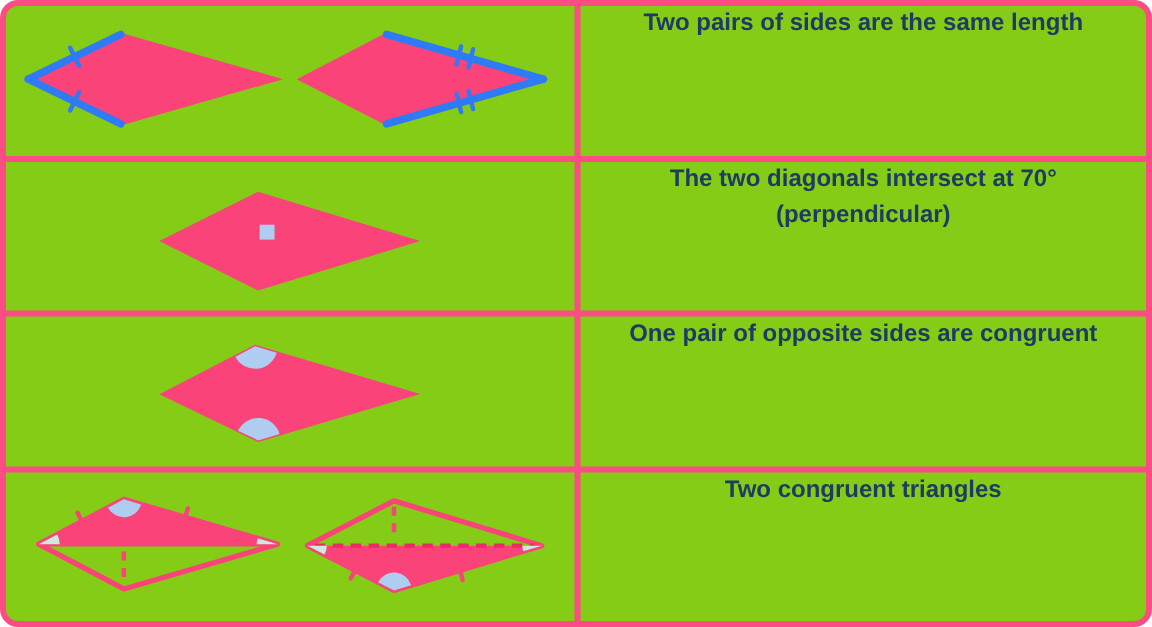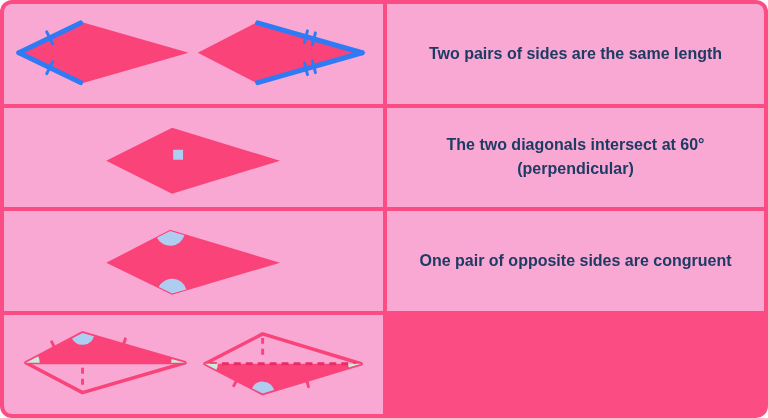--- a/index.html
+++ b/index.html
@@ -3,21 +3,21 @@
 <meta charset="utf-8">
 <style>
   html,body{margin:0;padding:0;background:#ffffff;}
   body{width:768px;height:418px;font-family:"Liberation Sans",sans-serif;}
   .table{
     width:768px;height:418px;box-sizing:border-box;
     background:#fb4d84;border-radius:12px;padding:4px;
     display:grid;grid-template-columns:379px 1fr;grid-template-rows:repeat(4,1fr);
     gap:4px;
   }
-  .cell{background:#f9a8d4;overflow:hidden;display:flex;align-items:center;justify-content:center;}
+  .cell{background:#84cc16;overflow:hidden;display:flex;justify-content:center;}
   .cell.tl{border-top-left-radius:8px;}
   .cell.tr{border-top-right-radius:8px;}
   .cell.bl{border-bottom-left-radius:8px;}
   .cell.br{border-bottom-right-radius:8px;}
   .fig{display:block;width:100%;height:100%;}
   .desc{
     color:#1d3b63;font-size:16px;font-weight:bold;line-height:24px;
     text-align:center;max-width:345px;margin:0;
   }
 </style>
@@ -60,21 +60,21 @@
   </div>
 
   <div class="cell">
     <svg class="fig" viewBox="0 0 379 100" preserveAspectRatio="xMidYMid meet">
       <polygon points="168,21 104,53 168,85 273,53" fill="#f94379" stroke="#f94379" stroke-width="2"></polygon>
       <rect x="169" y="42" width="10" height="10" fill="#aecdf1"></rect>
     </svg>
   </div>
 
   <div class="cell">
-    <p class="desc">The two diagonals intersect at 60° (perpendicular)</p>
+    <p class="desc">The two diagonals intersect at 70° (perpendicular)</p>
   </div>
 
   <div class="cell">
     <svg class="fig" viewBox="0 0 379 100" preserveAspectRatio="xMidYMid meet">
       <polygon points="166,20 104,52 168,83 273,52" fill="#f94379" stroke="#f94379" stroke-width="2"></polygon>
       <path d="M166,20 L152.7,26.9 A15,15 0 0 0 180.4,24.3 Z" fill="#aecdf1"></path>
       <path d="M168,83 L154.5,76.5 A15,15 0 0 1 182.4,78.8 Z" fill="#aecdf1"></path>
     </svg>
   </div>
 
@@ -106,14 +106,17 @@
         <path d="M201,49 L214,49 A13,13 0 0 1 212.5,55 Z" fill="#ccebdc"></path>
         <path d="M358,49 L345,49 A13,13 0 0 0 345.6,52.8 Z" fill="#ccebdc"></path>
         <g stroke="#f94379" stroke-width="3" stroke-linecap="round">
           <line x1="236" y1="60" x2="230" y2="71"></line>
           <line x1="302" y1="60" x2="305" y2="72"></line>
         </g>
       </g>
     </svg>
   </div>
 
+  <div class="cell br">
+    <p class="desc">Two congruent triangles</p>
+  </div>
 
 </div>
 
 </body></html>

